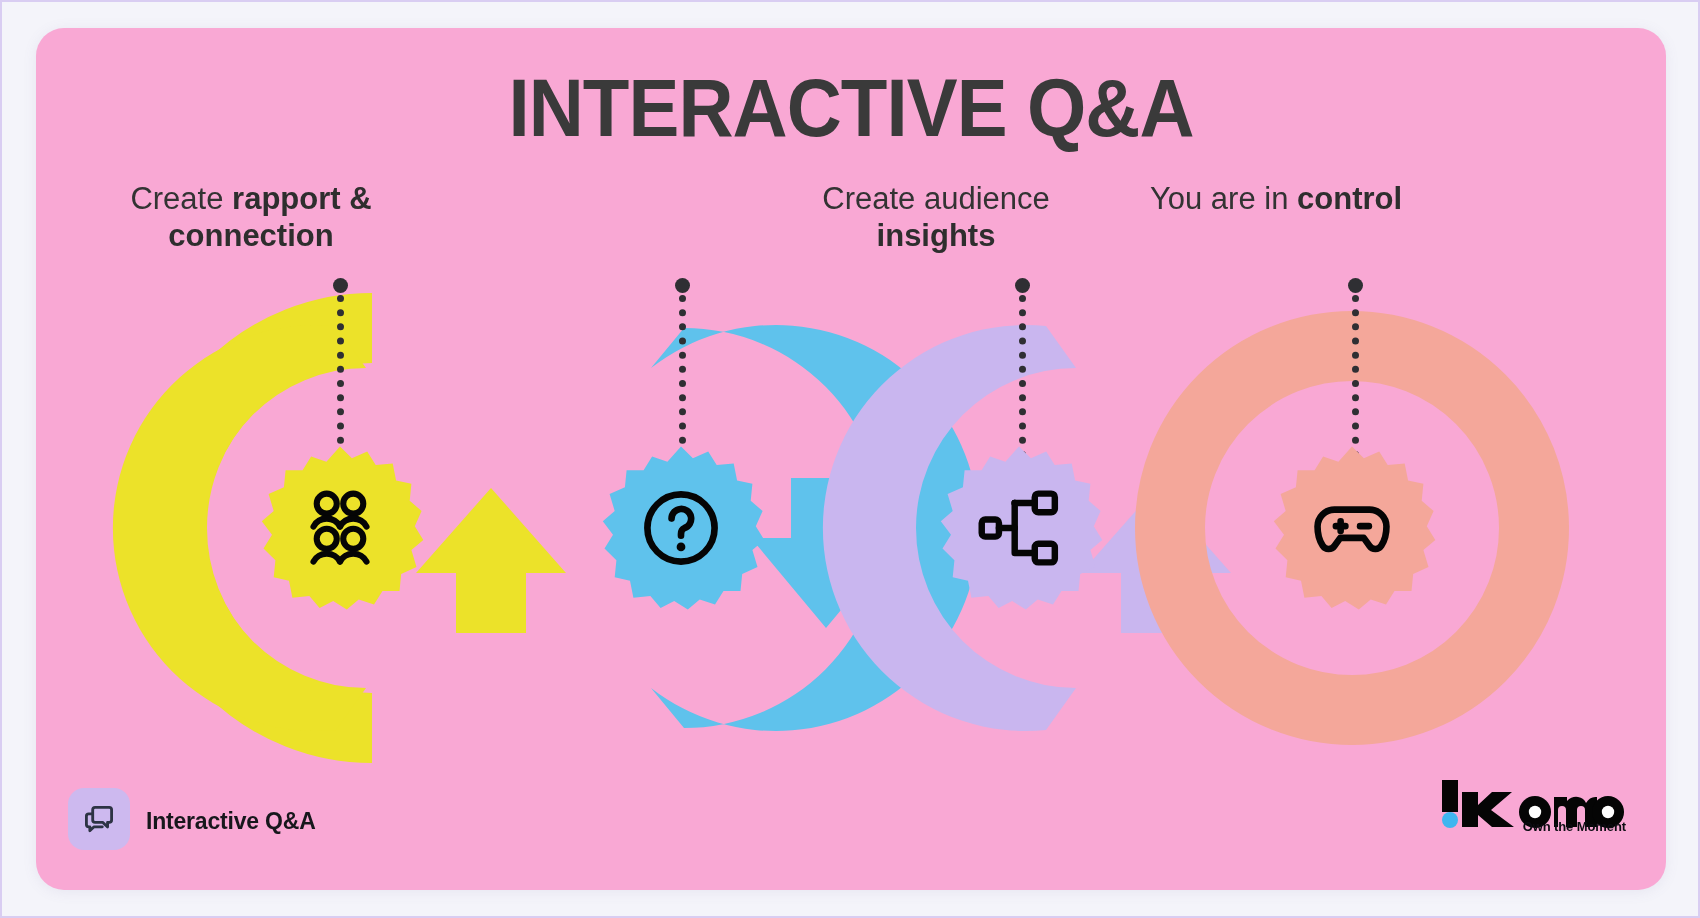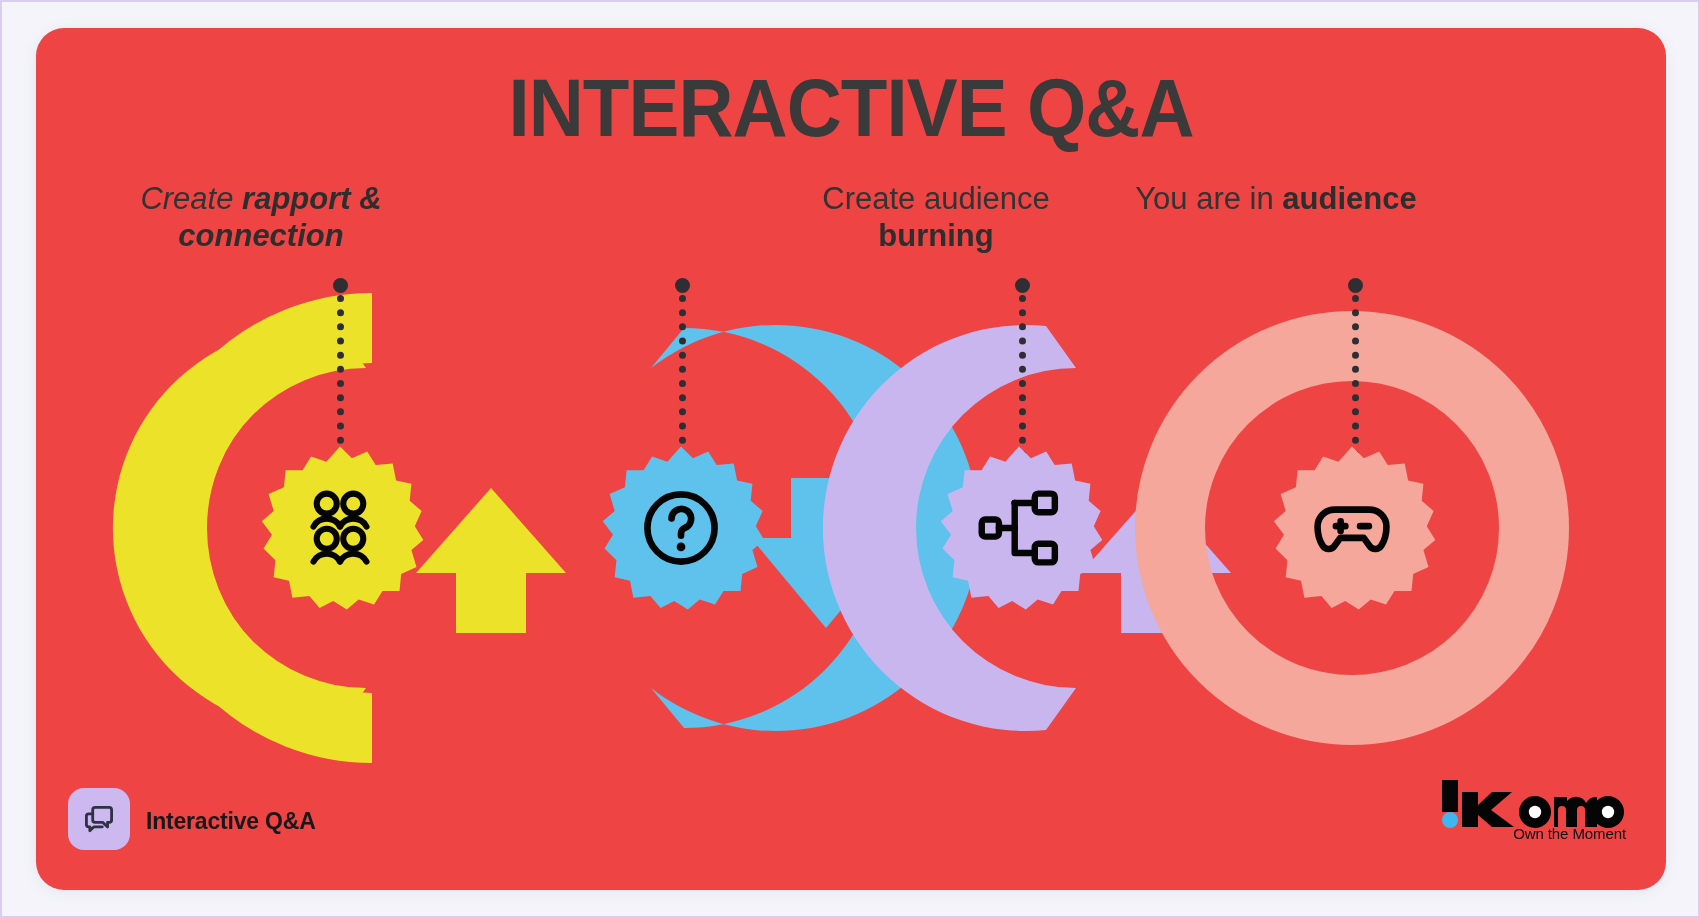--- a/index.html
+++ b/index.html
@@ -21,21 +21,21 @@
     border: 2px solid #d9cdf2;
   }
 
   
   #card {
     position: absolute;
     left: 34px;
     top: 26px;
     width: 1630px;
     height: 862px;
-    background: #ef4444;
+    background: #f9a8d4;
     border-radius: 28px;
     box-shadow: 0 2px 14px rgba(120,110,160,0.10);
     overflow: hidden;
   }
 
   
   #title {
     position: absolute;
     left: 0;
     top: 36px;
@@ -151,43 +151,43 @@
     position: absolute;
     right: 0;
     top: 0;
     display: flex;
     align-items: flex-end;
     justify-content: flex-end;
   }
   #logo-tagline {
     position: absolute;
     right: 0;
-    bottom: 8px;
-    font-size: 15px;
-    font-weight: 400;
+    bottom: 16px;
+    font-size: 13px;
+    font-weight: 700;
     color: #0c0c12;
     letter-spacing: -0.1px;
   }
 </style>
 </head>
 <body>
 
 <div id="page">
   <div id="card">
 
     <div id="title">INTERACTIVE Q&amp;A</div>
 
-    <div class="caption" style="left:60px;font-style:italic;">
+    <div class="caption" style="left:50px;">
       <span>Create </span><b>rapport &amp; connection</b>
     </div>
     <div class="caption" style="left:735px;">
-      <span>Create audience </span><b>burning</b>
+      <span>Create audience </span><b>insights</b>
     </div>
     <div class="caption" style="left:1075px;">
-      <span>You are in </span><b>audience</b>
+      <span>You are in </span><b>control</b>
     </div>
 
     <svg id="stage" width="1630" height="862" viewBox="0 0 1630 862">
       <defs>
         <clipPath id="clipArrow1">
             <rect x="380" y="430" width="160" height="130"></rect>
           </clipPath>
       </defs>
 
       <g>

